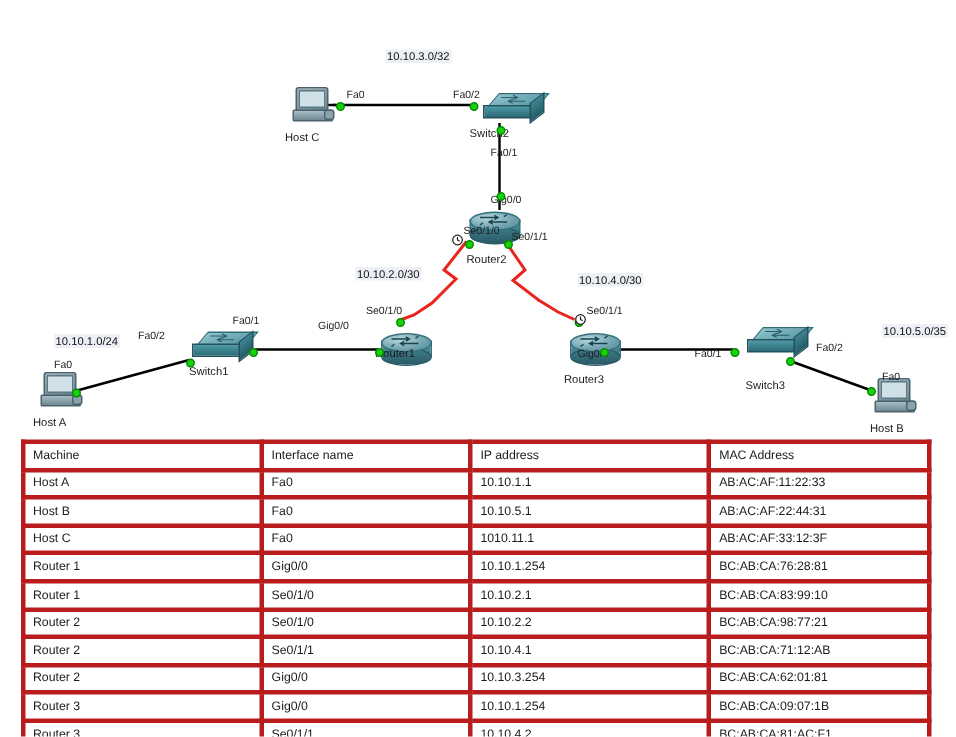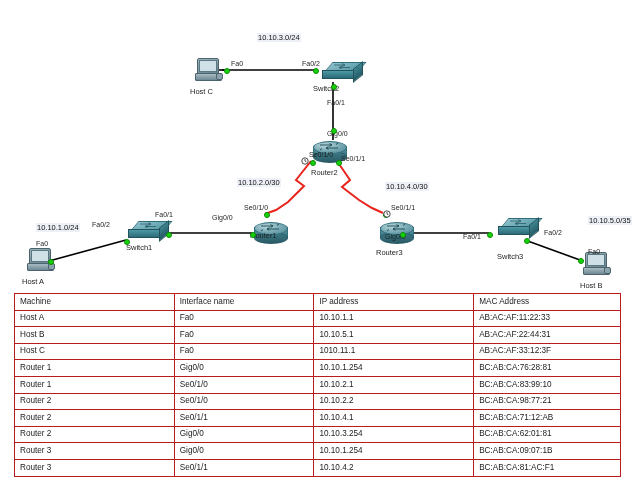--- a/index.html
+++ b/index.html
@@ -179,21 +179,21 @@
   #info-table {
     position: absolute;
     left: 14px;
     top: 293px;
     width: 607px;
     border-collapse: collapse;
     font-size: 8.2px;
     color: #1b1b1b;
   }
   #info-table td, #info-table th {
-    border: 1px solid #b91c1c;
+    border: 3px solid #b91c1c;
     padding: 3.5px 5px;
     text-align: left;
     font-weight: normal;
     vertical-align: middle;
     line-height: 1.05;
   }
   #info-table col.c1 { width: 160px; }
   #info-table col.c2 { width: 140px; }
   #info-table col.c3 { width: 160px; }
   #info-table col.c4 { width: 147px; }
@@ -341,21 +341,21 @@
       <div class="iface" style="left: 244px; top: 204px;">Se0/1/0</div>
       <div class="iface" style="left: 391px; top: 204px;">Se0/1/1</div>
       <div class="iface" style="left: 212px; top: 214px;">Gig0/0</div>
       <div class="iface" style="left: 155px; top: 211px;">Fa0/1</div>
       <div class="iface" style="left: 92px; top: 221px;">Fa0/2</div>
       <div class="iface" style="left: 36px; top: 240px;">Fa0</div>
       <div class="iface" style="left: 385px; top: 233px;">Gig0/0</div>
       <div class="iface" style="left: 463px; top: 233px;">Fa0/1</div>
       <div class="iface" style="left: 544px; top: 229px;">Fa0/2</div>
       <div class="iface" style="left: 588px; top: 248px;">Fa0</div>
-      <div class="subnet" style="left: 257px; top: 33px;">10.10.3.0/24</div>
+      <div class="subnet" style="left: 257px; top: 33px;">10.10.3.0/32</div>
       <div class="subnet" style="left: 237px; top: 178px;">10.10.2.0/30</div>
       <div class="subnet" style="left: 385px; top: 182px;">10.10.4.0/30</div>
       <div class="subnet" style="left: 36px; top: 223px;">10.10.1.0/24</div>
       <div class="subnet" style="left: 588px; top: 216px;">10.10.5.0/35</div>
     </div>
 <div class="link-dot" style="left: 224px; top: 68px;"></div>
     <div class="link-dot" style="left: 313px; top: 68px;"></div>
     <div class="link-dot" style="left: 331px; top: 84px;"></div>
     <div class="link-dot" style="left: 331px; top: 128px;"></div>
     <div class="link-dot" style="left: 310px; top: 160px;"></div>

